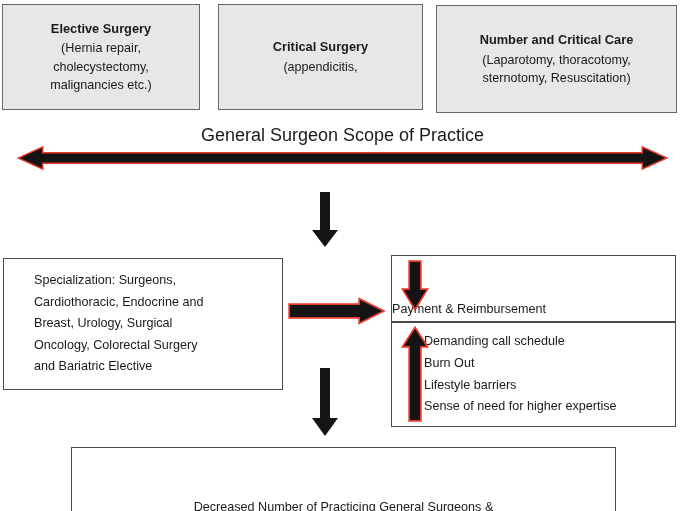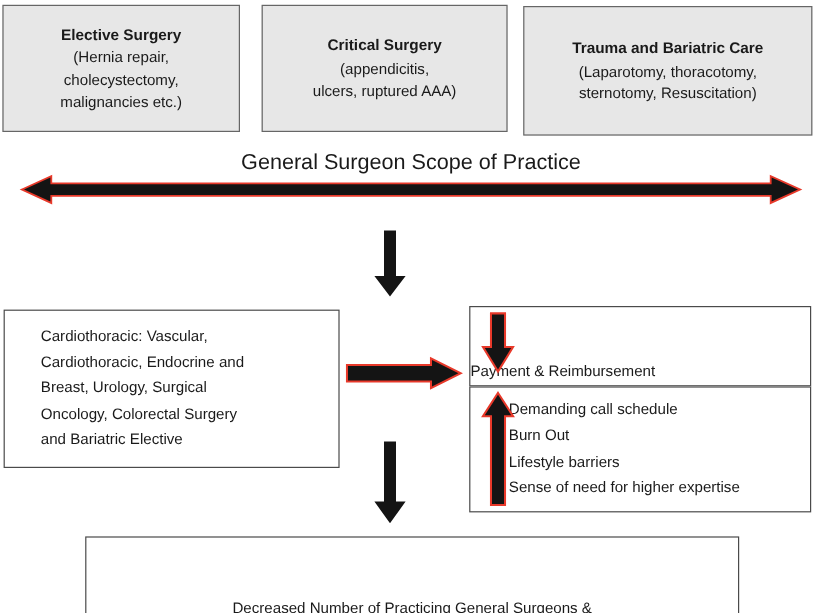--- a/index.html
+++ b/index.html
@@ -94,25 +94,24 @@
 <div class="node top-box" id="box-elective" style="left:2px; top:4px; width:198px; height:106px;">
   <div class="title">Elective Surgery</div>
   <div class="line">(Hernia repair,</div>
   <div class="line">cholecystectomy,</div>
   <div class="line">malignancies etc.)</div>
 </div>
 
 <div class="node top-box" id="box-emergency" style="left:218px; top:4px; width:205px; height:106px;">
   <div class="title">Critical Surgery</div>
   <div class="line">(appendicitis,</div>
-  <div class="line">ulcers, ruptured AAA)</div>
 </div>
 
 <div class="node top-box" id="box-trauma" style="left:436px; top:5px; width:241px; height:108px;">
-  <div class="title">Trauma and Bariatric Care</div>
+  <div class="title">Number and Critical Care</div>
   <div class="line">(Laparotomy, thoracotomy,</div>
   <div class="line">sternotomy, Resuscitation)</div>
 </div>
 
 <div id="scope-label">General Surgeon Scope of Practice</div>
 
 <svg class="arrow-svg" id="arrow-scope" width="645" height="24" viewBox="0 0 645 24">
   <polygon points="0,12 22,2 22,7.5 623,7.5 623,2 645,12 623,22 623,16.5 22,16.5 22,22" fill="#141414" stroke="#e8392a" stroke-width="3" stroke-linejoin="miter"></polygon>
   <polygon points="0,12 22,2 22,7.5 623,7.5 623,2 645,12 623,22 623,16.5 22,16.5 22,22" fill="#141414"></polygon>
 </svg>
@@ -129,21 +128,21 @@
   <polygon points="2,6 72,6 72,1 94,12 72,23 72,18 2,18" fill="#141414" stroke="#e8392a" stroke-width="3.4" stroke-linejoin="miter"></polygon>
   <polygon points="2,6 72,6 72,1 94,12 72,23 72,18 2,18" fill="#141414"></polygon>
 </svg>
 
 <svg class="arrow-svg" id="arrow-up-spec" width="26" height="112" viewBox="0 0 26 112">
   <polygon points="13,2 24,19 18,19 18,108 8,108 8,19 2,19" fill="#141414" stroke="#e8392a" stroke-width="3.4" stroke-linejoin="miter"></polygon>
   <polygon points="13,2 24,19 18,19 18,108 8,108 8,19 2,19" fill="#141414"></polygon>
 </svg>
 
 <div class="node white-box" id="box-specialization">
-  <div>Cardiothoracic: Vascular,</div>
+  <div>Specialization: Surgeons,</div>
   <div>Cardiothoracic, Endocrine and</div>
   <div>Breast, Urology, Surgical</div>
   <div>Oncology, Colorectal Surgery</div>
   <div>and Bariatric Elective</div>
 </div>
 
 <div class="node white-box" id="box-payment">
   <div>Payment &amp; Reimbursement</div>
 </div>
 

